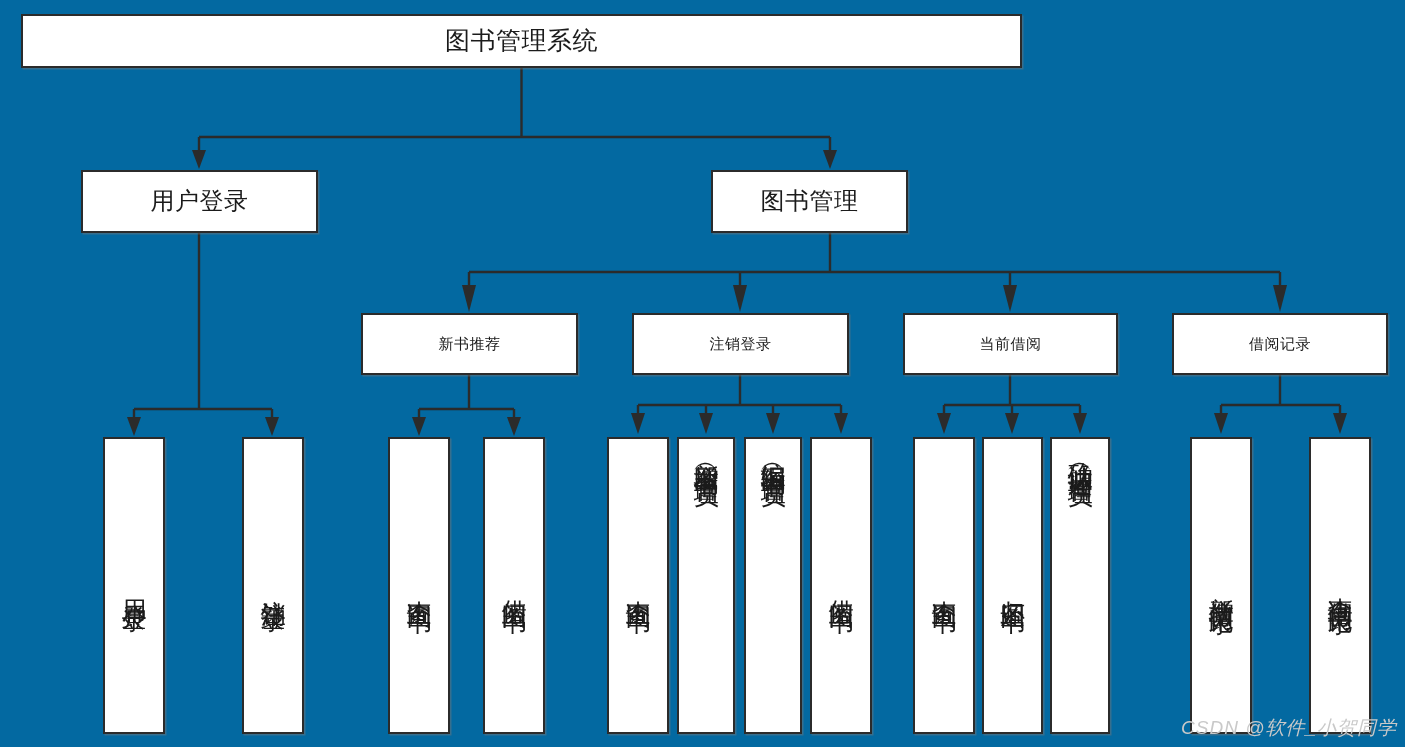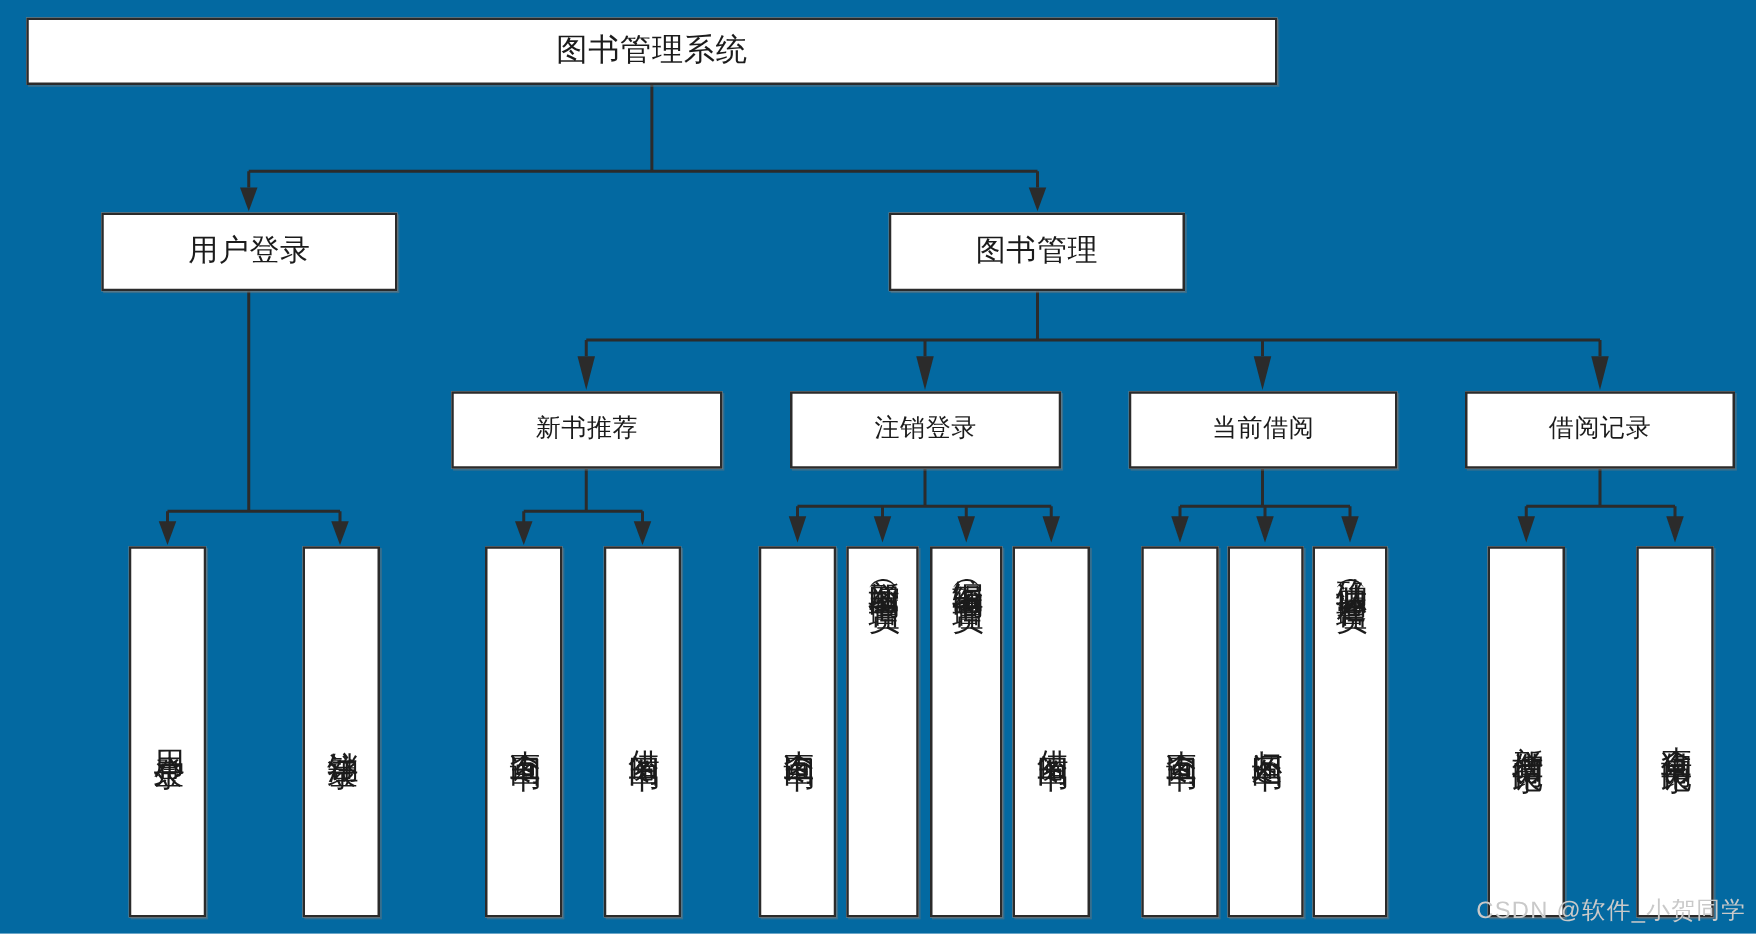--- a/index.html
+++ b/index.html
@@ -30,21 +30,21 @@
   }
   .node .label {
     display: block;
     text-align: center;
     line-height: 1.18;
     letter-spacing: 0.5px;
     white-space: pre-wrap;
   }
   .node.root .label { font-size: 25px; }
   .node.level2 .label { font-size: 24px; }
-  .node.level3 .label { font-size: 20px; }
+  .node.level3 .label { font-size: 15px; }
 
   
   .node.leaf {
     align-items: flex-start;
     justify-content: center;
     padding-top: 4px;
   }
   .node.leaf .label {
     writing-mode: vertical-rl;
     text-orientation: upright;
@@ -69,20 +69,21 @@
     fill: none;
   }
   .watermark {
     position: absolute;
     right: 8px;
     bottom: 6px;
     font-size: 19px;
     color: #c9c9c9;
     letter-spacing: 1px;
     white-space: nowrap;
+    font-style: italic;
   }
 </style>
 </head>
 <body>
 
 <div id="canvas">
 
   <svg class="connectors" viewBox="0 0 1405 747">
 
     <path d="M 521.5 68 L 521.5 137"></path>
@@ -145,21 +146,21 @@
     <polygon points="1333,413 1347,413 1340,434" fill="#2b2b2b" stroke="none"></polygon>
   </svg>
 
   <div class="node root" style="left:21px; top:14px; width:1001px; height:54px;">
     <span class="label">图书管理系统</span>
   </div>
 
   <div class="node level2" style="left:81px; top:170px; width:237px; height:63px;">
     <span class="label">用户登录</span>
   </div>
-  <div class="node level2" style="left:711px; top:170px; width:237px; height:63px;">
+  <div class="node level2" style="left:711px; top:170px; width:197px; height:63px;">
     <span class="label">图书管理</span>
   </div>
 
   <div class="node level3" style="left:361px; top:313px; width:217px; height:62px;">
     <span class="label">新书推荐</span>
   </div>
   <div class="node level3" style="left:632px; top:313px; width:217px; height:62px;">
     <span class="label">注销登录</span>
   </div>
   <div class="node level3" style="left:1172px; top:313px; width:216px; height:62px;">

